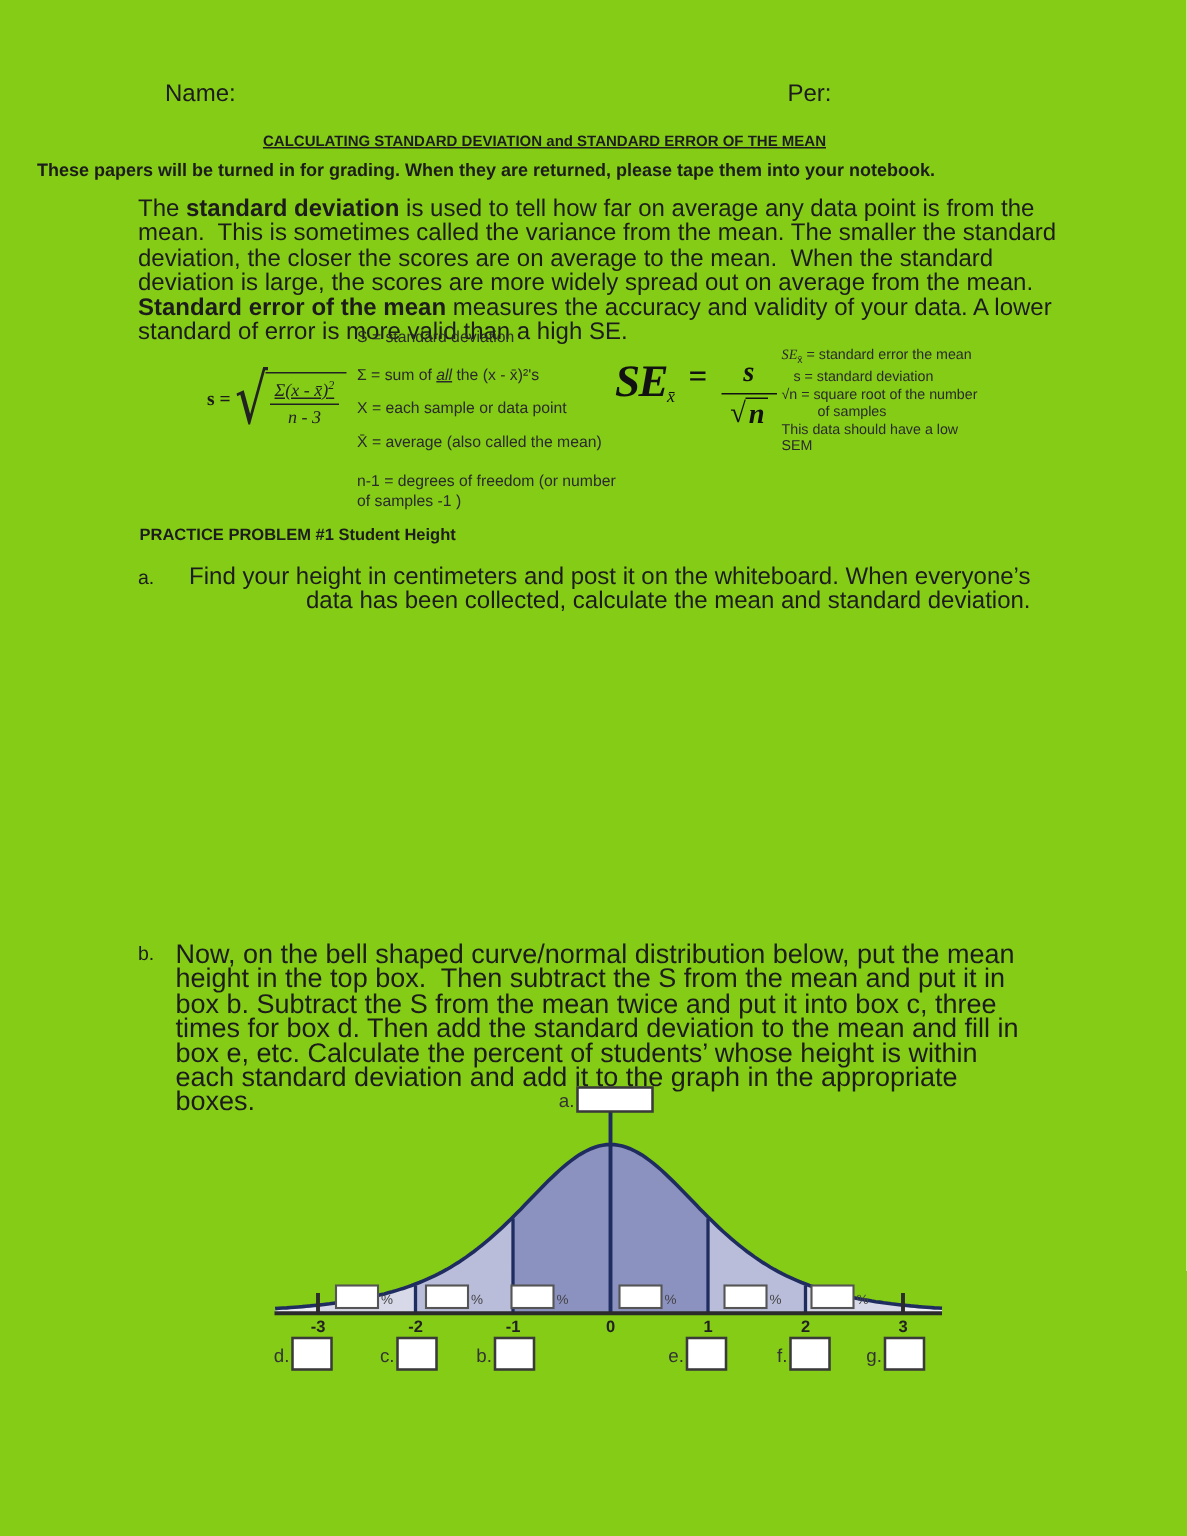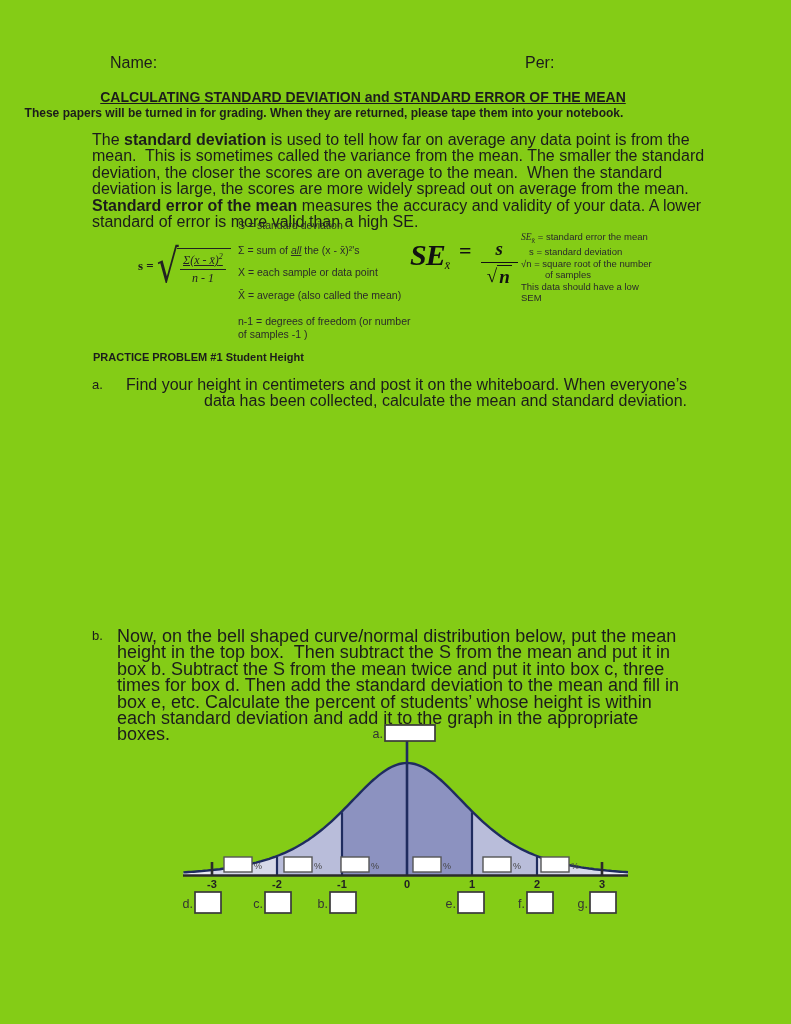--- a/index.html
+++ b/index.html
@@ -1,21 +1,21 @@
 <!DOCTYPE html>
 <html><head>
 <meta charset="utf-8">
 <style>
   html,body{margin:0;padding:0;background:#fff;}
   .page{position:relative;width:791px;height:1024px;background:#84cc16;overflow:hidden;
         font-family:"Liberation Sans",sans-serif;color:#1c1c1c;margin:0 auto;}
   .abs{position:absolute;}
   .name-label{left:110px;top:54px;font-size:16px;}
   .per-label{left:525px;top:54px;font-size:16px;}
-  .title{left:0;top:89px;width:726px;text-align:center;font-size:14px;font-weight:bold;text-decoration:underline;}
+  .title{left:0;top:89px;width:726px;text-align:center;font-size:10px;font-weight:bold;text-decoration:underline;}
   .subtitle{left:0;top:106px;width:648px;text-align:center;font-size:12px;font-weight:bold;}
   .intro{left:92px;top:132px;width:622px;font-size:16px;line-height:16.4px;white-space:pre-wrap;}
   .intro b{font-weight:bold;}
 
   
   .sd-formula{left:138px;top:245px;font-family:"Liberation Serif",serif;font-size:12px;display:flex;align-items:center;}
   .sd-lhs{font-size:13px;margin-right:2px;font-weight:bold;}
   .sqrt-wrap{display:inline-flex;align-items:flex-start;}
   .sqrt-glyph{font-size:46px;line-height:42px;font-family:"DejaVu Sans",sans-serif;transform:scaleX(.75);margin:0 -5px 0 -3px;color:#222;}
   .sqrt-body{border-top:1.6px solid #222;padding:3px 5px 0 3px;margin-top:3px;display:inline-block;}
@@ -78,21 +78,21 @@
 
   <div class="abs intro"><span>The </span><b>standard deviation</b><span> is used to tell how far on average any data point is from the mean.  This is sometimes called the variance from the mean. The smaller the standard deviation, the closer the scores are on average to the mean.  When the standard deviation is large, the scores are more widely spread out on average from the mean. </span><b>Standard error of the mean</b><span> measures the accuracy and validity of your data. A lower standard of error is more valid than a high SE.</span></div>
 
   <div class="abs sd-formula">
     <span class="sd-lhs">s =</span>
     <span class="sqrt-wrap">
       <span class="sqrt-glyph">√</span>
       <span class="sqrt-body">
         <span class="frac">
           <span class="frac-num"><span>Σ(x - x̄)</span><sup>2</sup></span>
-          <span class="frac-den">n - 1</span>
+          <span class="frac-den">n - 3</span>
         </span>
       </span>
     </span>
   </div>
 
   <div class="abs sd-defs">
     <div class="sd-def d-s">S = standard deviation</div>
     <div class="sd-def d-sigma"><span>Σ = sum of </span><span class="ital-und">all</span><span> the (x - x̄)²'s</span></div>
     <div class="sd-def d-x">X = each sample or data point</div>
     <div class="sd-def d-xbar">X̄ = average (also called the mean)</div>

